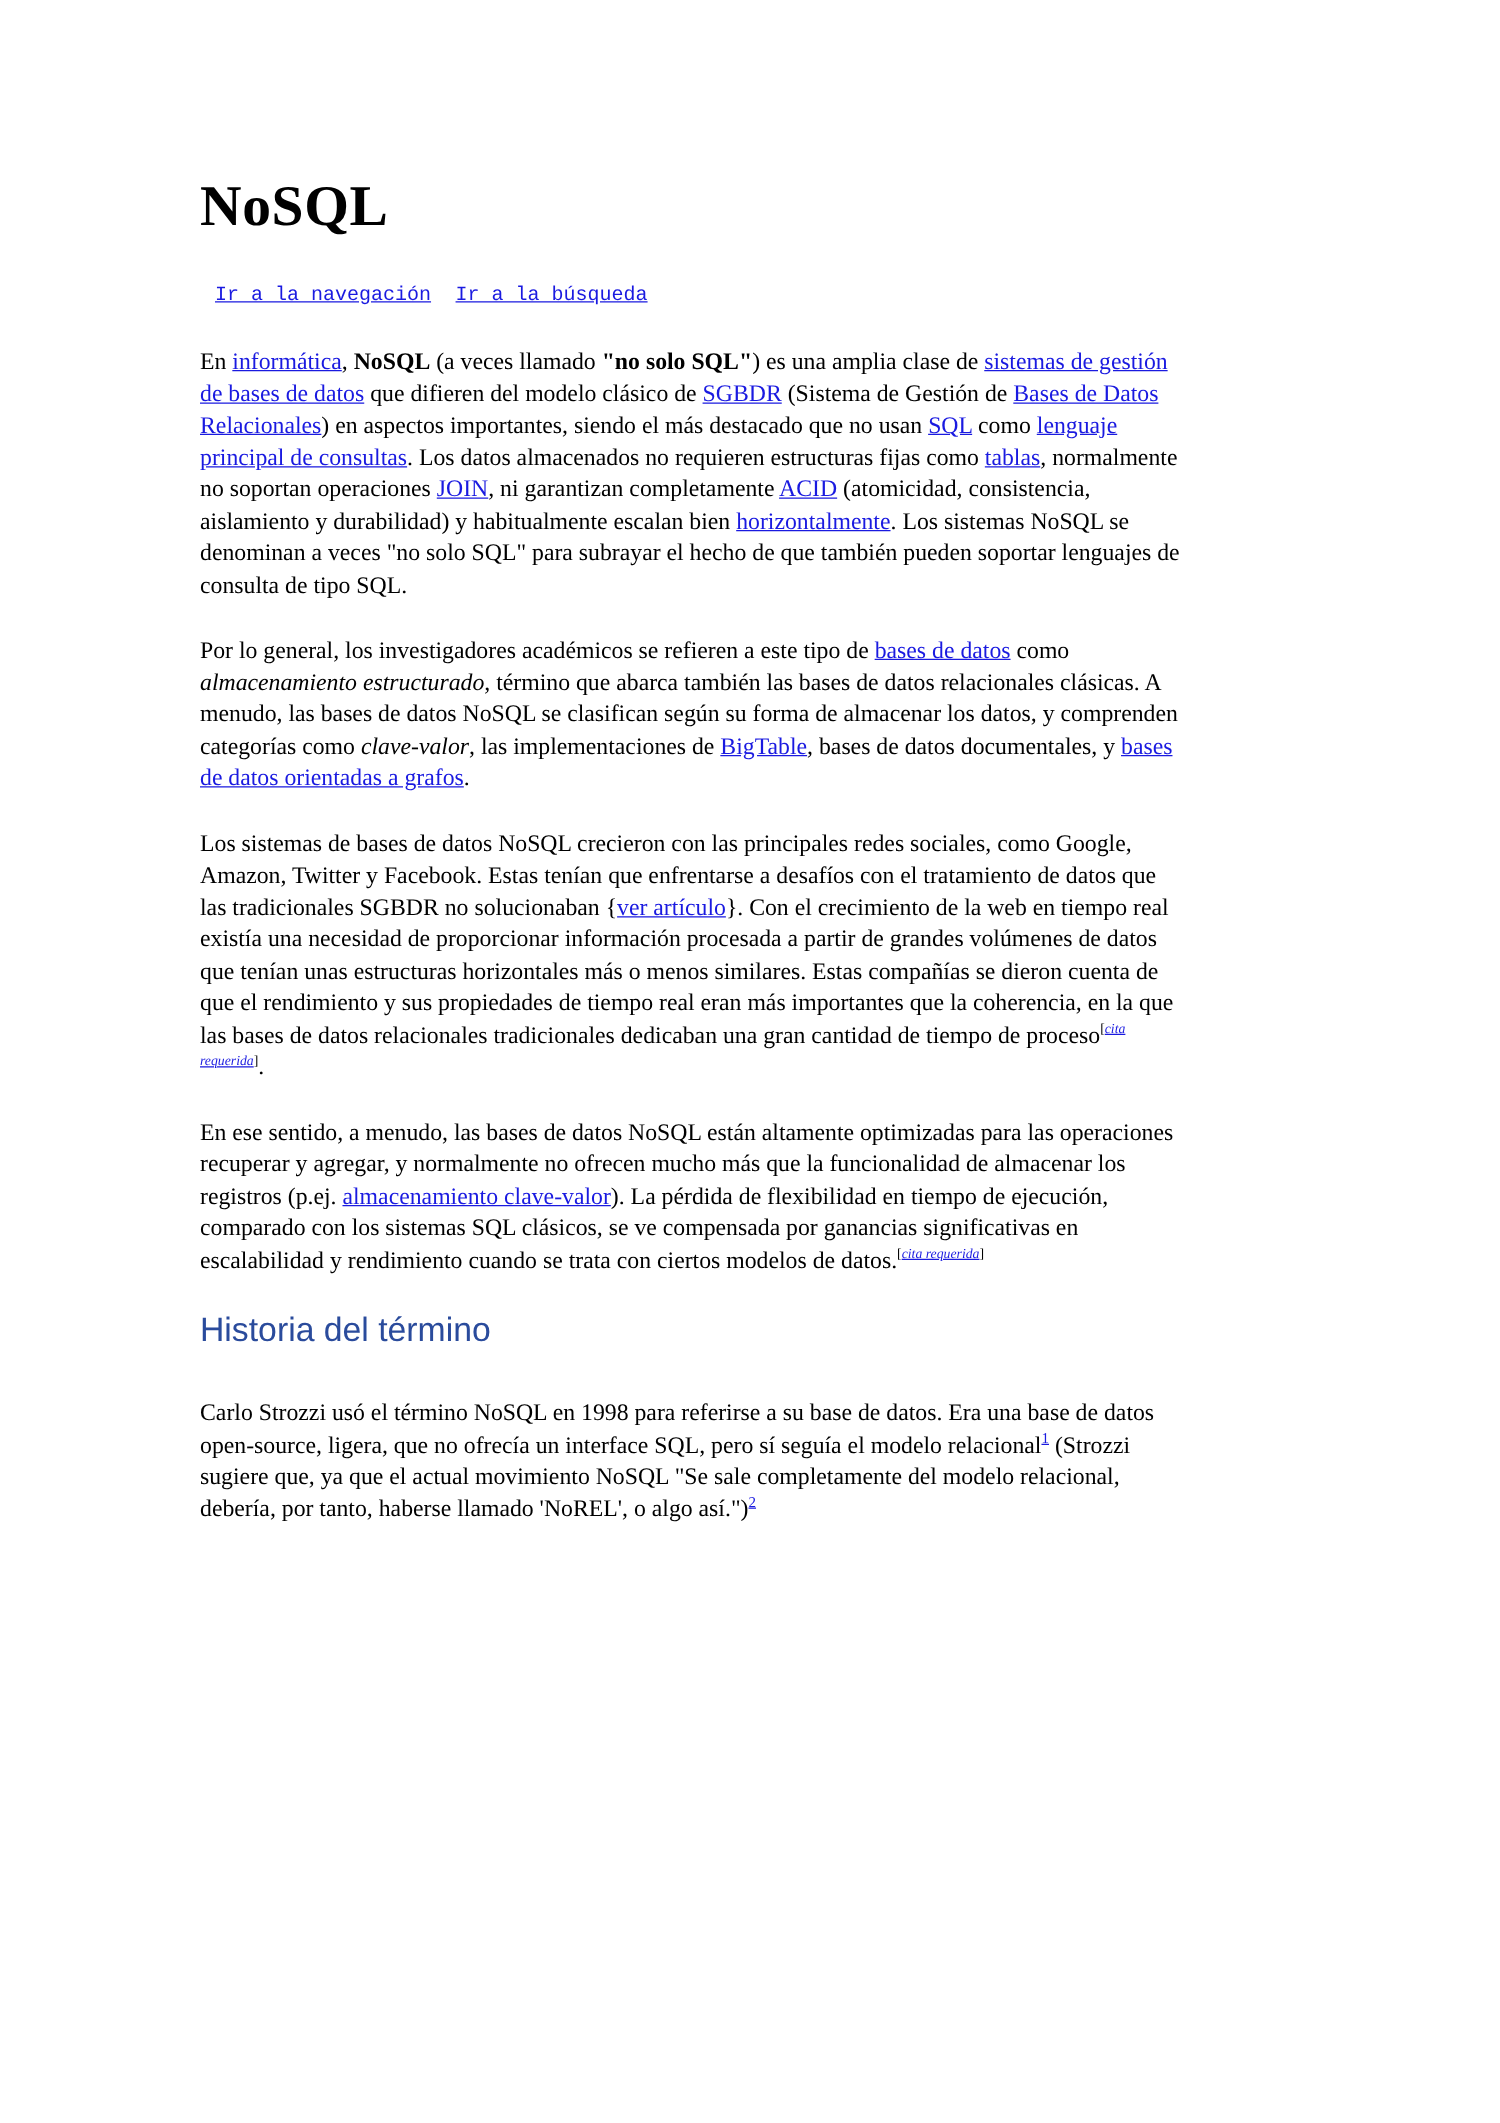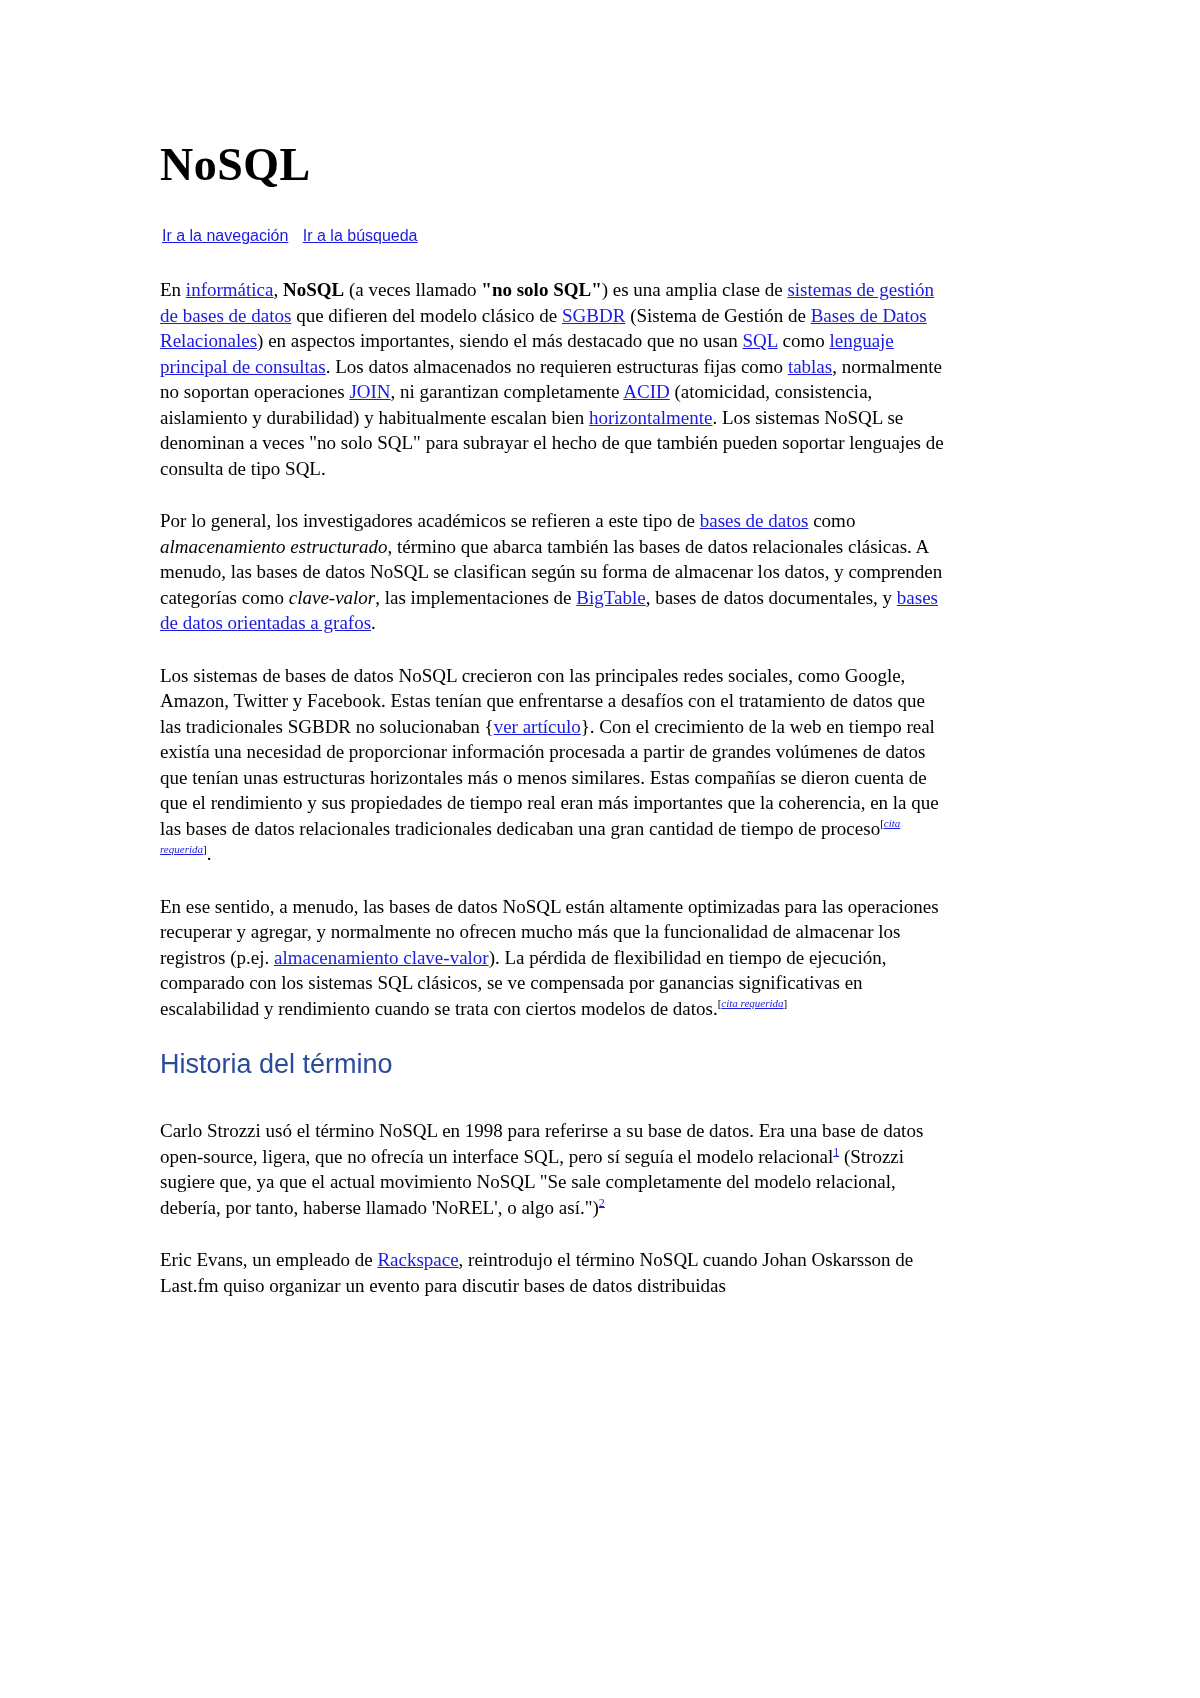--- a/index.html
+++ b/index.html
@@ -22,23 +22,23 @@
   }
   .article-title {
     font-family: "Liberation Serif", serif;
     font-size: 46px;
     font-weight: bold;
     margin: 0 0 36px 0;
     letter-spacing: 0.5px;
     color: #000000;
   }
   .nav-links {
-    font-family: Liberation Sans, sans-serif;
+    font-family: Liberation Mono, monospace;
     font-size: 16px;
-    margin: 0 0 32px 2px;
+    margin: 0 0 32px 12px;
   }
   .nav-links a {
     color: var(--link-color);
     text-decoration: underline;
     margin-right: 10px;
   }
   .para {
     font-size: 19px;
     line-height: 25.5px;
     margin: 0 0 27px 0;
@@ -85,15 +85,14 @@
     <a href="#">Ir a la búsqueda</a>
   </div>
 
   <div>
       <p class="para"><span>En </span><a class="link" href="#">informática</a><span>, </span><strong>NoSQL</strong><span> (a veces llamado </span><strong>"no solo SQL"</strong><span>) es una amplia clase de </span><a class="link" href="#">sistemas de gestión de bases de datos</a><span> que difieren del modelo clásico de </span><a class="link" href="#">SGBDR</a><span> (Sistema de Gestión de </span><a class="link" href="#">Bases de Datos Relacionales</a><span>) en aspectos importantes, siendo el más destacado que no usan </span><a class="link" href="#">SQL</a><span> como </span><a class="link" href="#">lenguaje principal de consultas</a><span>. Los datos almacenados no requieren estructuras fijas como </span><a class="link" href="#">tablas</a><span>, normalmente no soportan operaciones </span><a class="link" href="#">JOIN</a><span>, ni garantizan completamente </span><a class="link" href="#">ACID</a><span> (atomicidad, consistencia, aislamiento y durabilidad) y habitualmente escalan bien </span><a class="link" href="#">horizontalmente</a><span>. Los sistemas NoSQL se denominan a veces "no solo SQL" para subrayar el hecho de que también pueden soportar lenguajes de consulta de tipo SQL.</span></p>
       <p class="para"><span>Por lo general, los investigadores académicos se refieren a este tipo de </span><a class="link" href="#">bases de datos</a><span> como </span><em>almacenamiento estructurado</em><span>, término que abarca también las bases de datos relacionales clásicas. A menudo, las bases de datos NoSQL se clasifican según su forma de almacenar los datos, y comprenden categorías como </span><em>clave-valor</em><span>, las implementaciones de </span><a class="link" href="#">BigTable</a><span>, bases de datos documentales, y </span><a class="link" href="#">bases de datos orientadas a grafos</a><span>.</span></p>
       <p class="para"><span>Los sistemas de bases de datos NoSQL crecieron con las principales redes sociales, como Google, Amazon, Twitter y Facebook. Estas tenían que enfrentarse a desafíos con el tratamiento de datos que las tradicionales SGBDR no solucionaban {</span><a class="link" href="#">ver artículo</a><span>}. Con el crecimiento de la web en tiempo real existía una necesidad de proporcionar información procesada a partir de grandes volúmenes de datos que tenían unas estructuras horizontales más o menos similares. Estas compañías se dieron cuenta de que el rendimiento y sus propiedades de tiempo real eran más importantes que la coherencia, en la que las bases de datos relacionales tradicionales dedicaban una gran cantidad de tiempo de proceso</span><sup class="sup"><span class="bracket">[</span></sup><sup class="sup"><a href="#" class="cite">cita requerida</a></sup><sup class="sup"><span class="bracket">]</span></sup><span>.</span></p>
       <p class="para"><span>En ese sentido, a menudo, las bases de datos NoSQL están altamente optimizadas para las operaciones recuperar y agregar, y normalmente no ofrecen mucho más que la funcionalidad de almacenar los registros (p.ej. </span><a class="link" href="#">almacenamiento clave-valor</a><span>). La pérdida de flexibilidad en tiempo de ejecución, comparado con los sistemas SQL clásicos, se ve compensada por ganancias significativas en escalabilidad y rendimiento cuando se trata con ciertos modelos de datos.</span><sup class="sup"><span class="bracket">[</span></sup><sup class="sup"><a href="#" class="cite">cita requerida</a></sup><sup class="sup"><span class="bracket">]</span></sup></p>
       <h2 class="section-heading">Historia del término</h2>
       <p class="para"><span>Carlo Strozzi usó el término NoSQL en 1998 para referirse a su base de datos. Era una base de datos open-source, ligera, que no ofrecía un interface SQL, pero sí seguía el modelo relacional</span><sup class="sup"><a href="#">1</a></sup><span> (Strozzi sugiere que, ya que el actual movimiento NoSQL "Se sale completamente del modelo relacional, debería, por tanto, haberse llamado 'NoREL', o algo así.")</span><sup class="sup"><a href="#">2</a></sup></p>
-      <p class="para"><span>Eric Evans, un empleado de </span><a class="link" href="#">Rackspace</a><span>, reintrodujo el término NoSQL cuando Johan Oskarsson de Last.fm quiso organizar un evento para discutir bases de datos distribuidas</span></p>
     </div>
 </div>
 
 </body></html>

